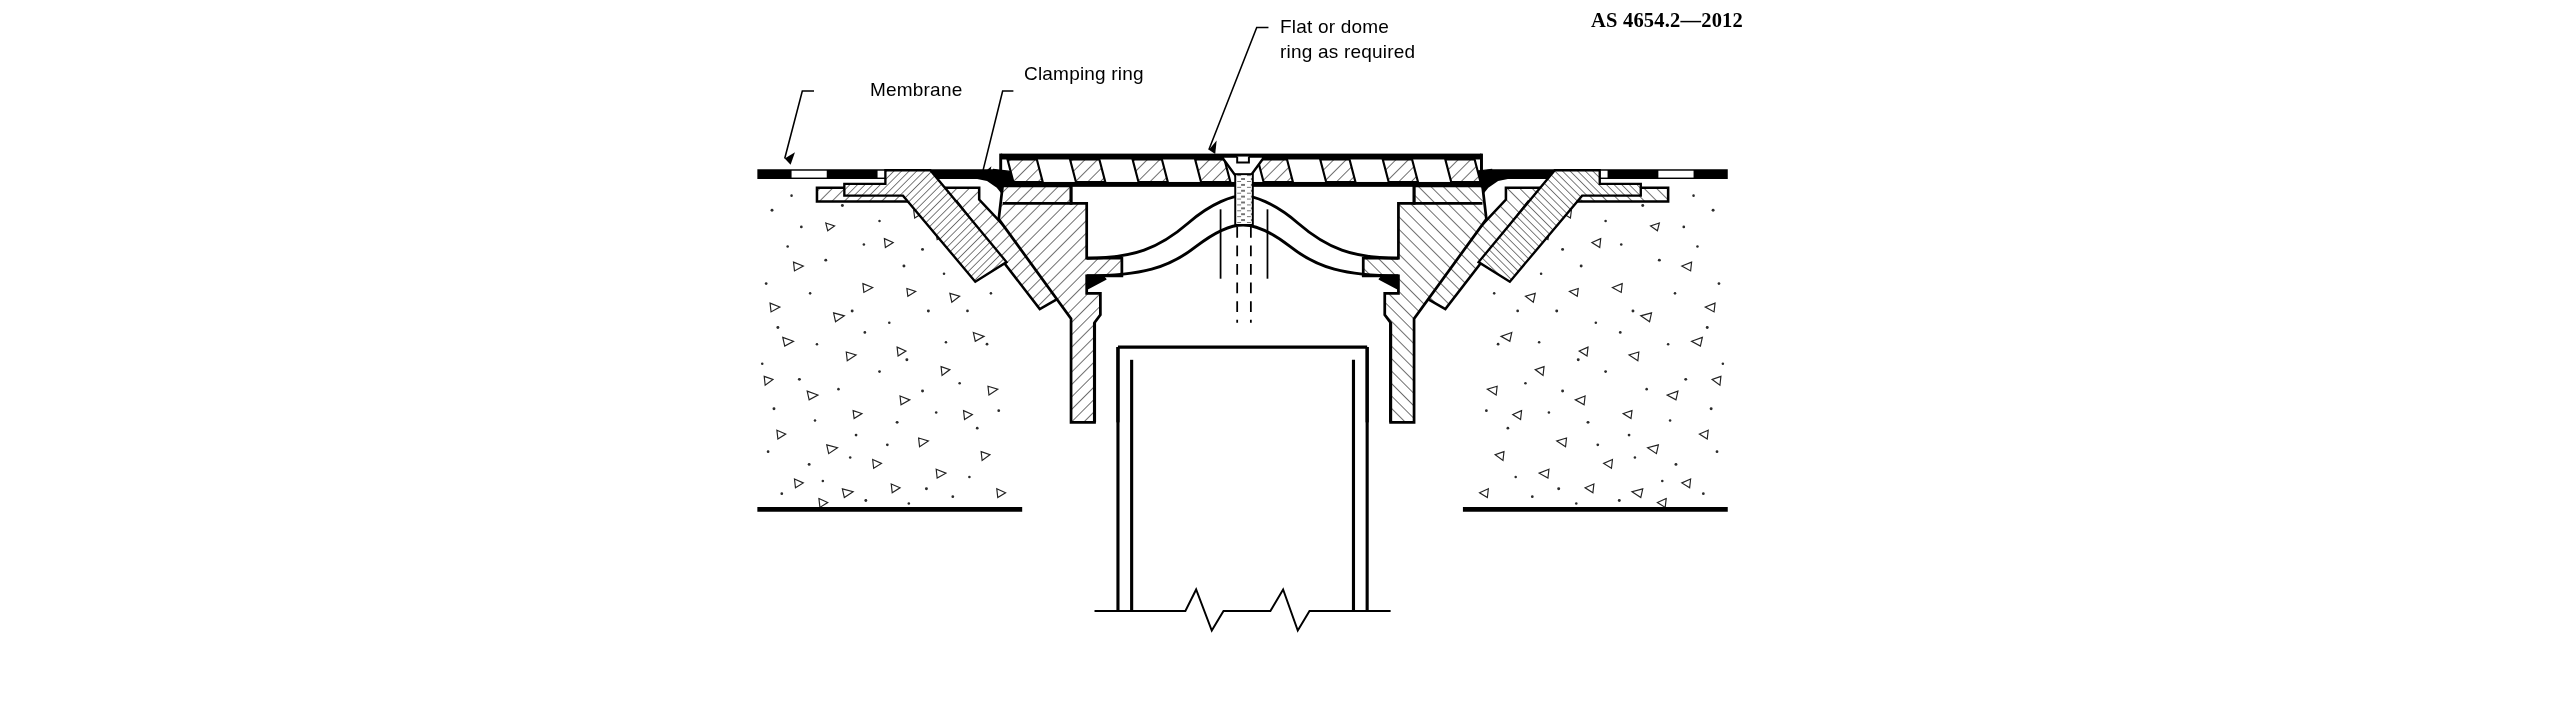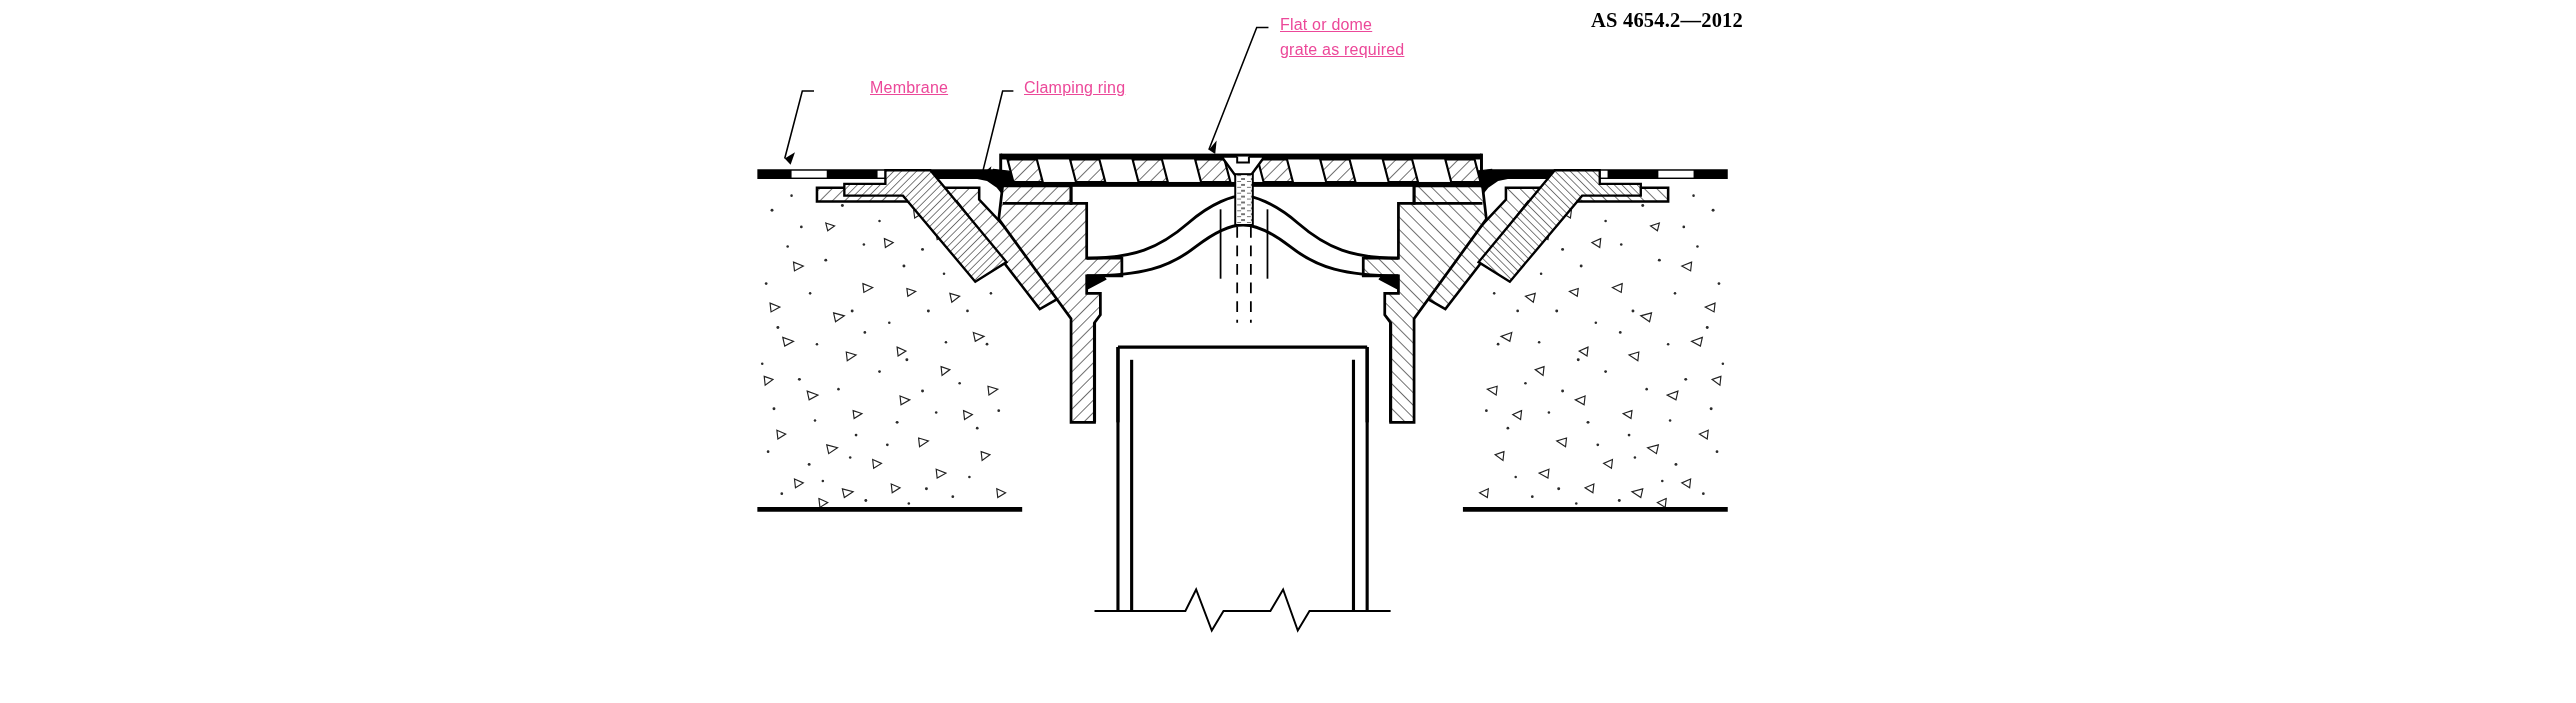--- a/index.html
+++ b/index.html
@@ -28,26 +28,25 @@
     text-align:center;
     font-family:"Liberation Sans", sans-serif;
     font-size:24.4px;
     color:#000;
     letter-spacing:0.3px;
     white-space:pre;
   }
   .callout{
     position:absolute;
     font-family:"Liberation Sans", sans-serif;
-    font-size:16px;
-    color:#ec4899;
+    font-size:19px;
+    color:#000000;
     white-space:pre;
     line-height:1.22;
     letter-spacing:0.2px;
-    text-decoration:underline;
   }
 </style>
 </head>
 <body>
 
 <div id="page">
 
   <svg id="figure-svg" viewBox="0 0 2636 720" xmlns="http://www.w3.org/2000/svg">
     <defs>
 
@@ -414,21 +413,21 @@
 
       <path d="M1298,28 L1286,28 L1237,153"></path>
       <path d="M1237,153 l8,-9.5 l-1.5,13.8 z" fill="#000" stroke="none"></path>
     </g>
   </svg>
 
   <div class="std-ref" style="left:1591px; top:8.8px;">AS 4654.2—2012</div>
 
   <div class="callout" style="left:870px; top:78px;">Membrane</div>
 
-  <div class="callout" style="left:1024px; top:78px;">Clamping ring</div>
+  <div class="callout" style="left:1024px; top:62px;">Clamping ring</div>
 
   <div class="callout" style="left:1280px; top:14.7px;">Flat or dome</div>
 
-  <div class="callout" style="left:1280px; top:40px;">grate as required</div>
+  <div class="callout" style="left:1280px; top:40px;">ring as required</div>
 
 
 </div>
 
 
 </body></html>

